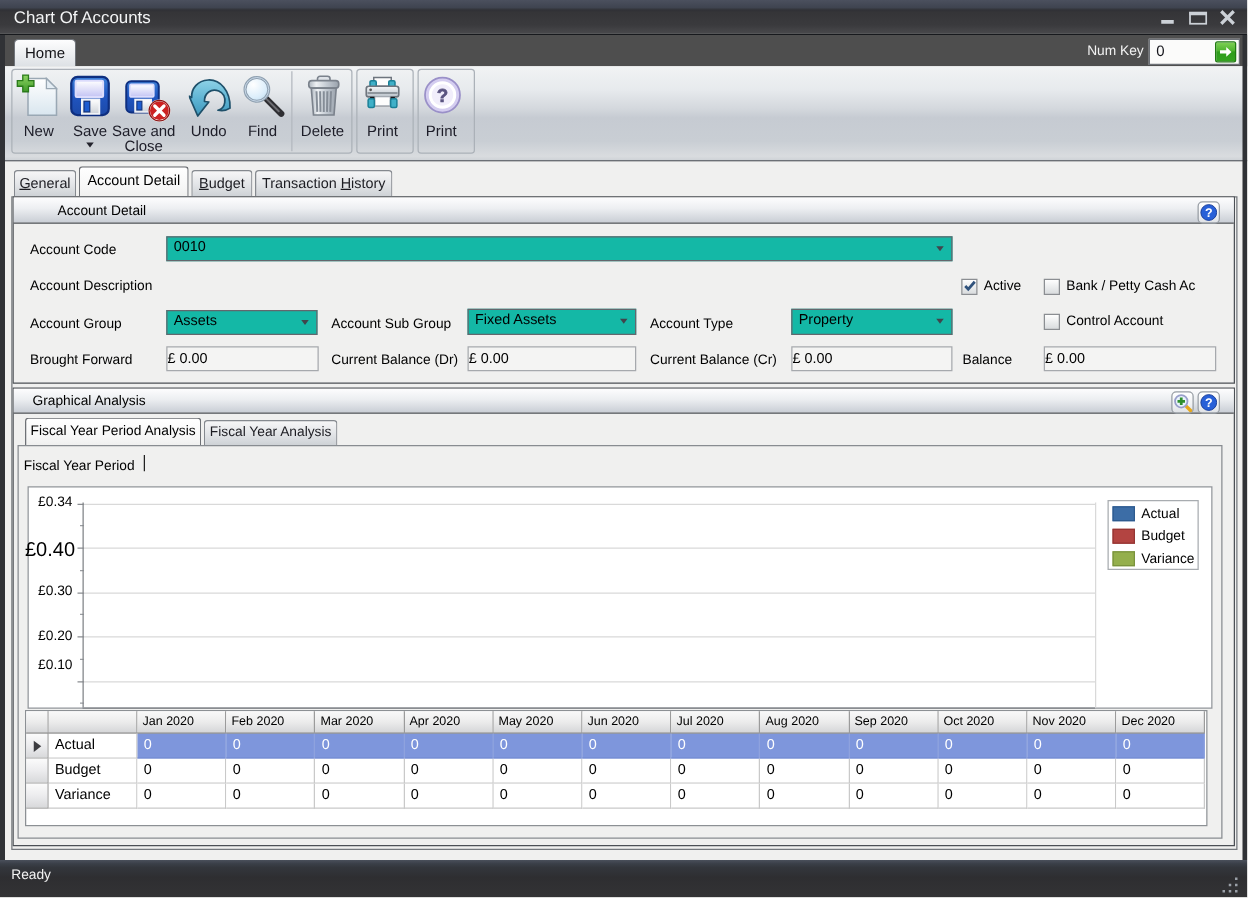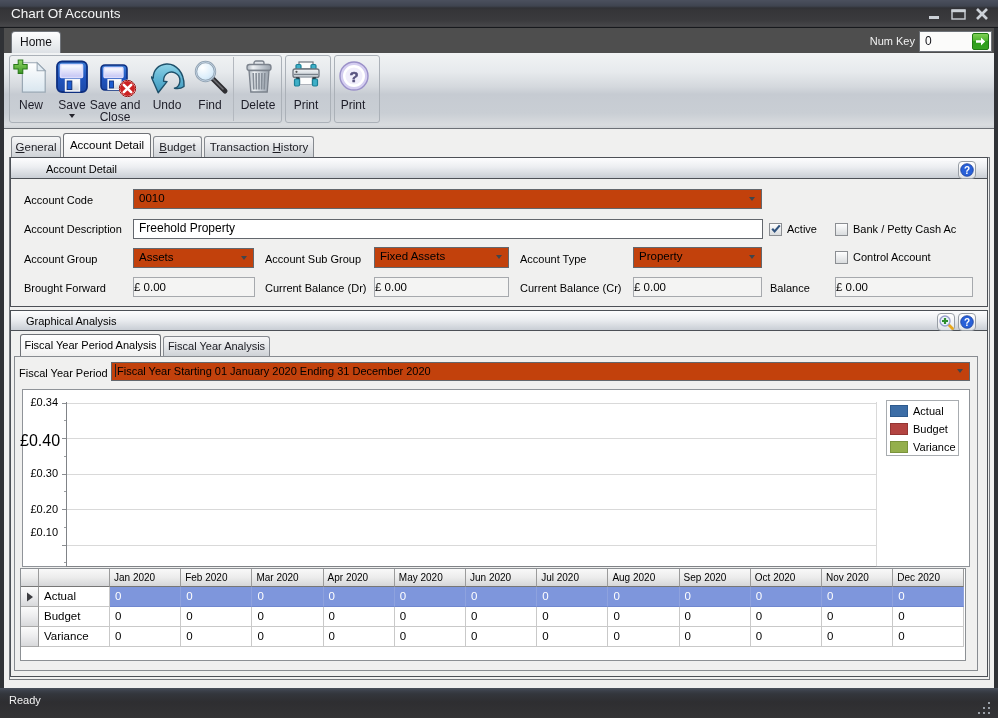--- a/index.html
+++ b/index.html
@@ -1,21 +1,21 @@
 <!DOCTYPE html>
 <html><head><meta charset="utf-8">
 <style>
 *{margin:0;padding:0;box-sizing:border-box}
 html,body{width:998px;height:718px;overflow:hidden}
 body{font-family:"Liberation Sans",sans-serif}
 #win{position:relative;width:998px;height:718px;background:#f0f0ef;overflow:hidden}
 .abs{position:absolute}
 .lbl{position:absolute;font-size:11px;color:#000;white-space:nowrap;line-height:14px}
 .wlbl{position:absolute;font-size:11px;color:#f2f2f2;white-space:nowrap}
-.combo{position:absolute;background:#c2410c;border:1px solid #63676d;font-size:11.5px;line-height:17px;padding-left:5px;white-space:nowrap;overflow:hidden;color:#000}
+.combo{position:absolute;background:#14b8a6;border:1px solid #63676d;font-size:11.5px;line-height:17px;padding-left:5px;white-space:nowrap;overflow:hidden;color:#000}
 .carr{position:absolute;right:6px;top:7px;width:0;height:0;border-left:3.5px solid transparent;border-right:3.5px solid transparent;border-top:4px solid #40454c}
 .money{position:absolute;background:#f4f4f3;border:1px solid #a6a9ad;font-size:11.5px;line-height:18px;padding-right:6px;text-align:left;color:#000}
 .cb{position:absolute;width:13px;height:13px;background:linear-gradient(180deg,#fefefe,#d9dcde);border:1px solid #8b8e92}
 .grphead{position:absolute;background:linear-gradient(180deg,#fdfdfe 0%,#eceef1 45%,#c9ced5 100%);border-bottom:1px solid #4c5056}
 .hbtn{position:absolute;width:18px;height:18px;border:1px solid #989ea5;border-radius:4px;background:linear-gradient(180deg,#ffffff 0%,#f2f3f5 55%,#dfe2e6 100%)}
 .tab{position:absolute;border:1px solid #85898f;border-bottom:none;border-radius:3px 3px 0 0;background:linear-gradient(180deg,#f6f6f7 0%,#e2e4e7 55%,#ced2d6 100%);font-size:11.5px;text-align:center;color:#1c1c22}
 .tabact{position:absolute;border:1px solid #6e7176;border-bottom:none;border-radius:3px 3px 0 0;background:linear-gradient(180deg,#ffffff 0%,#f6f6f6 70%,#f0f0ef 100%);font-size:11.5px;text-align:center;color:#000}
 .rlbl{position:absolute;font-size:12px;color:#1d1d28;text-align:center;line-height:12px;white-space:nowrap}
 .hc{position:absolute;font-size:10px;color:#000;white-space:nowrap;line-height:17px;padding-left:4px;background:linear-gradient(180deg,#f9f9f9 0%,#ececec 50%,#d5d6d8 100%);border-right:1px solid #9b9b9b;border-bottom:1px solid #767676}
 .dc{position:absolute;font-size:11.5px;color:#000;white-space:nowrap;line-height:19px;padding-left:5px;background:#fff;border-right:1px solid #c9c9c9;border-bottom:1px solid #c9c9c9}
@@ -193,21 +193,20 @@
 <div class="lbl" style="left:46px;top:162px">Account Detail</div>
 <div class="hbtn" style="left:958px;top:161px"></div>
 <svg class="abs" style="left:960px;top:163px" width="14" height="14" viewBox="0 0 14 14">
       <circle cx="7" cy="7" r="6.3" fill="#2860d8" stroke="#1a3f9a" stroke-width=".8"></circle>
       <text x="7" y="10.6" font-family="Liberation Sans,sans-serif" font-size="10" font-weight="bold" text-anchor="middle" fill="#fff">?</text>
     </svg>
 
 <div class="lbl" style="left:24px;top:193px">Account Code</div>
 <div class="combo" style="left:133px;top:189px;width:629px;height:20px">0010<span class="carr"></span></div>
 <div class="lbl" style="left:24px;top:222px">Account Description</div>
-<div class="abs" style="left:133px;top:219px;width:630px;height:20px;background:#fff;border:1px solid #63676d;font-size:12px;line-height:17px;padding-left:5px;color:#000">Freehold Property</div>
 <div class="cb" style="left:769px;top:223px"></div>
 <svg class="abs" style="left:770px;top:223px" width="12" height="12" viewBox="0 0 12 12">
       <path d="M2.2,5.8 L4.6,8.4 L9.8,2.4" fill="none" stroke="#31537d" stroke-width="2.2"></path>
     </svg>
 <div class="lbl" style="left:787px;top:222px">Active</div>
 <div class="cb" style="left:835px;top:223px"></div>
 <div class="lbl" style="left:853px;top:222px">Bank / Petty Cash Ac</div>
 <div class="lbl" style="left:24px;top:252px">Account Group</div>
 <div class="combo" style="left:133px;top:248px;width:121px;height:20px">Assets<span class="carr"></span></div>
 <div class="lbl" style="left:265px;top:252px">Account Sub Group</div>
@@ -236,21 +235,20 @@
 </svg>
 <div class="hbtn" style="left:958px;top:313px"></div>
 <svg class="abs" style="left:960px;top:315px" width="14" height="14" viewBox="0 0 14 14">
       <circle cx="7" cy="7" r="6.3" fill="#2860d8" stroke="#1a3f9a" stroke-width=".8"></circle>
       <text x="7" y="10.6" font-family="Liberation Sans,sans-serif" font-size="10" font-weight="bold" text-anchor="middle" fill="#fff">?</text>
     </svg>
 <div class="tab" style="left:163px;top:336px;width:107px;height:20px;line-height:19px;font-size:11px">Fiscal Year Analysis</div>
 <div class="tabact" style="left:20px;top:334px;width:141px;height:22px;line-height:21px;font-size:11px">Fiscal Year Period Analysis</div>
 <div class="abs" style="left:14px;top:356px;width:964px;height:315px;border:1px solid #888c91;background:#f0f0ef"></div>
 <div class="lbl" style="left:19px;top:366px">Fiscal Year Period</div>
-<div class="combo" style="left:111px;top:362px;width:859px;height:19px;line-height:16px;font-size:11px">Fiscal Year Starting 01 January 2020 Ending 31 December 2020<span class="carr" style="top:6px"></span></div>
 <div class="abs" style="left:115px;top:364px;width:1px;height:13px;background:#222"></div>
 
 <div class="abs" style="left:22px;top:389px;width:948px;height:178px;border:1px solid #8f9398;background:#fff"></div>
 <div class="abs" style="left:67px;top:402.5px;width:809px;height:1px;background:#d9d9d9"></div>
 <div class="abs" style="left:20px;top:396.0px;width:38px;text-align:right;font-size:11px;color:#000">£0.34</div>
 <div class="abs" style="left:62px;top:402.5px;width:5px;height:1px;background:#8a8d91"></div>
 <div class="abs" style="left:67px;top:438px;width:809px;height:1px;background:#d9d9d9"></div>
 <div class="abs" style="left:20px;top:431.5px;width:38px;text-align:right;font-size:16px;color:#000">£0.40</div>
 <div class="abs" style="left:62px;top:438px;width:5px;height:1px;background:#8a8d91"></div>
 <div class="abs" style="left:67px;top:473.5px;width:809px;height:1px;background:#d9d9d9"></div>

